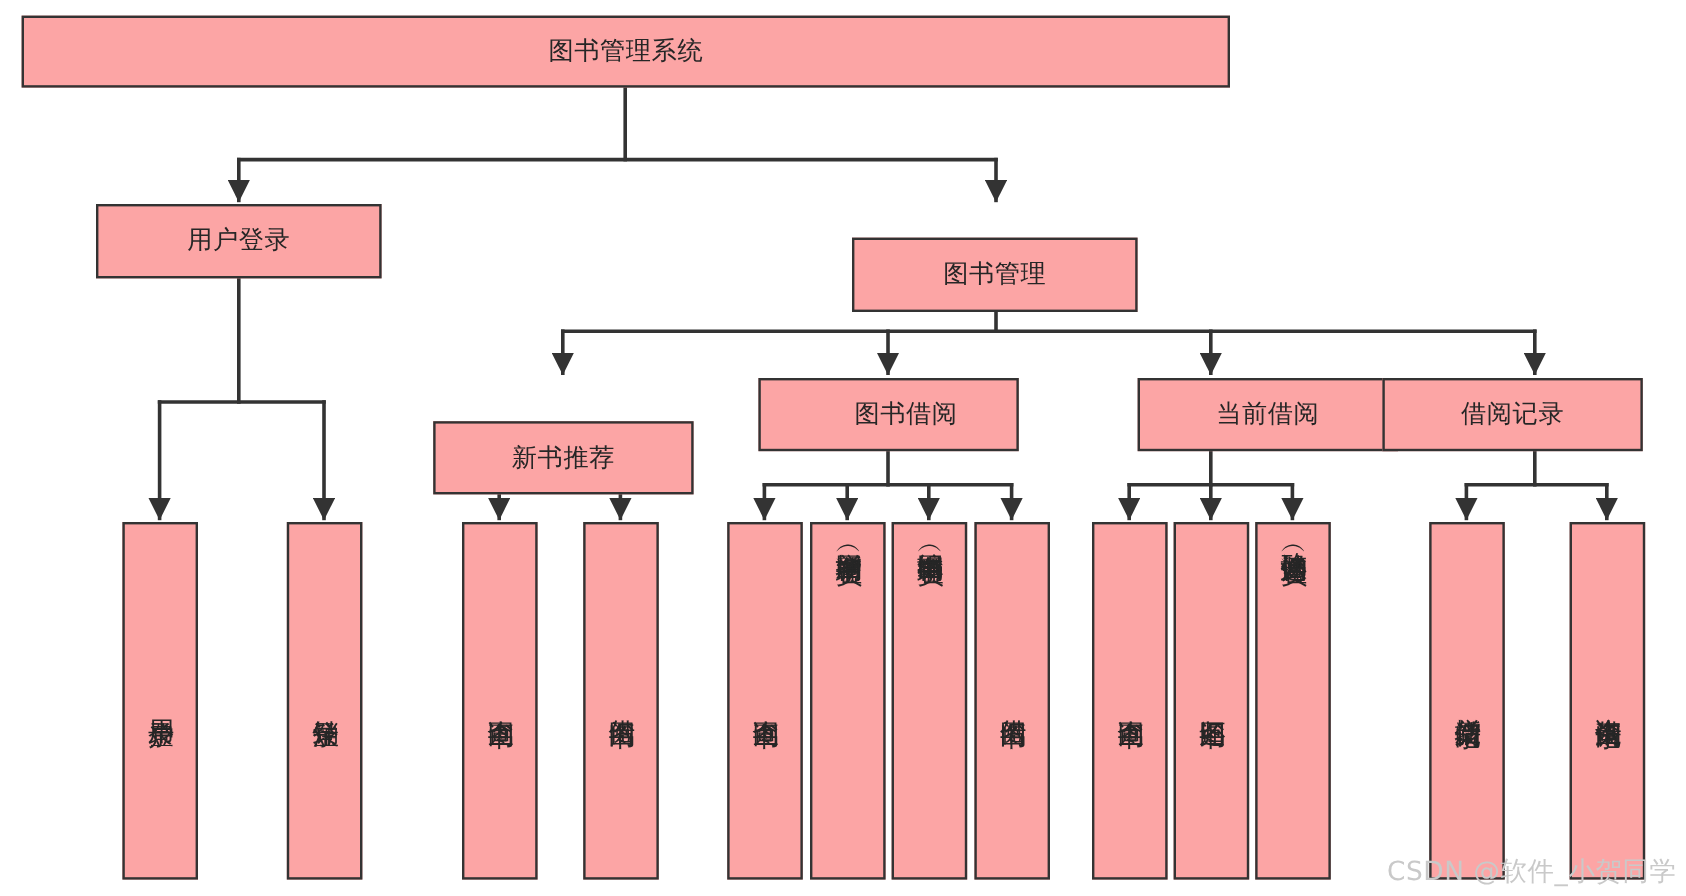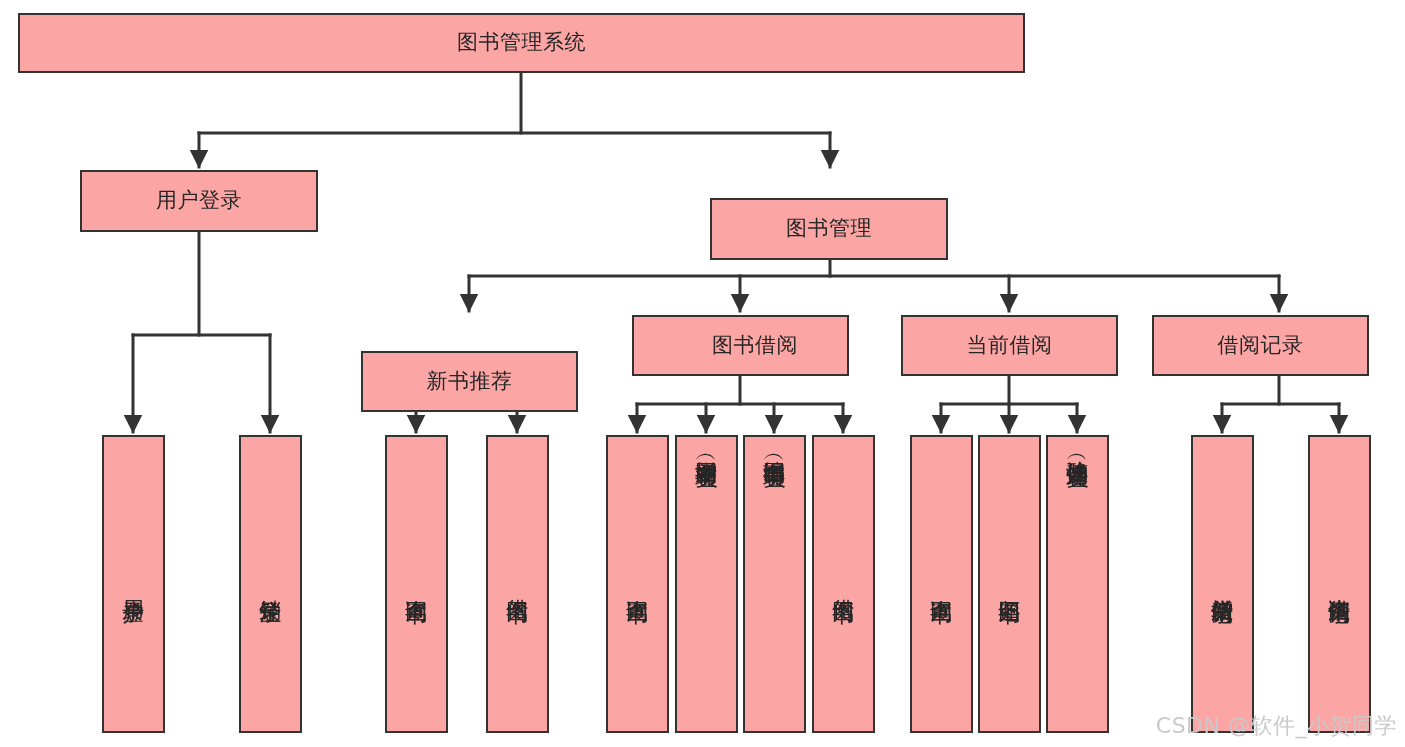--- a/index.html
+++ b/index.html
@@ -146,21 +146,21 @@
   </div>
 
   <div class="node" style="left:361px; top:315px; width:217px; height:61px;margin-top:36px;">
     <span class="label">新书推荐</span>
   </div>
 
   <div class="node" style="left:632px; top:315px; width:217px; height:61px;padding-left:29px;">
     <span class="label">图书借阅</span>
   </div>
 
-  <div class="node" style="left:901px; top:315px; width:217px; height:61px;">
+  <div class="node" style="left:948px; top:315px; width:217px; height:61px;">
     <span class="label">当前借阅</span>
   </div>
 
   <div class="node" style="left:1152px; top:315px; width:217px; height:61px;font-family:Liberation Serif, serif;">
     <span class="label">借阅记录</span>
   </div>
 
   <div class="node vertical" style="left:102px; top:435px; width:63px; height:298px;">
     <div class="vwrap">
       <span class="label">用户登录</span>

